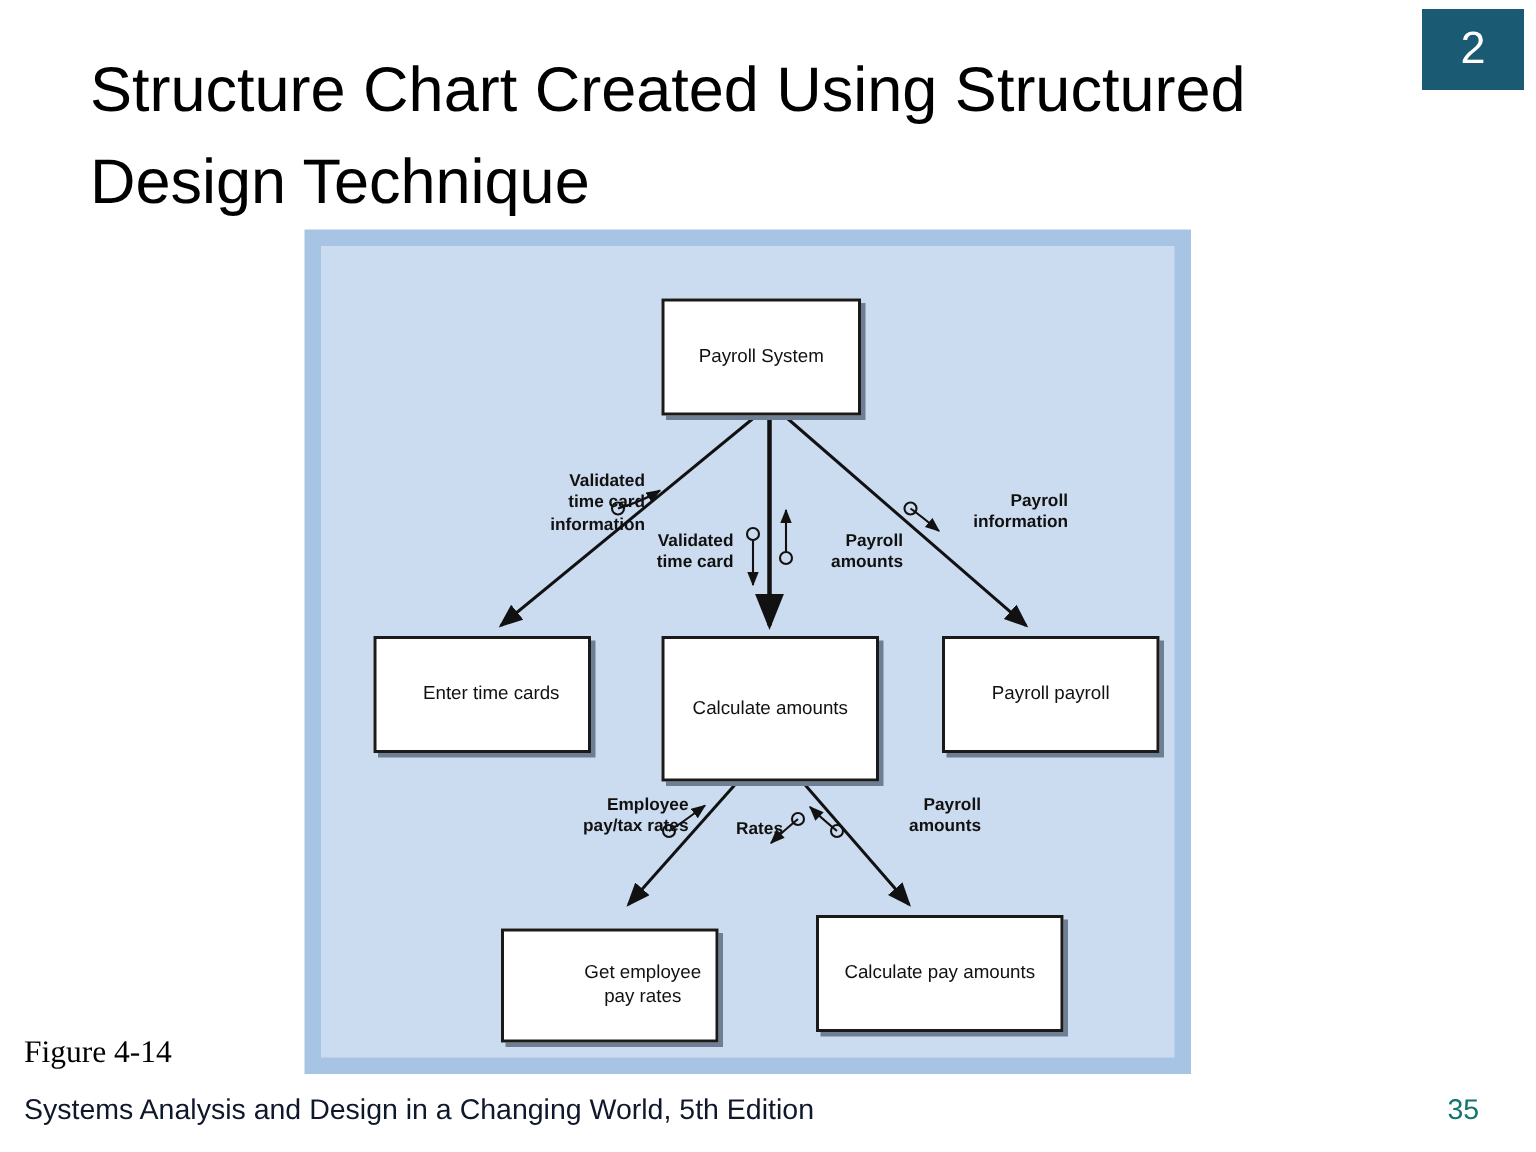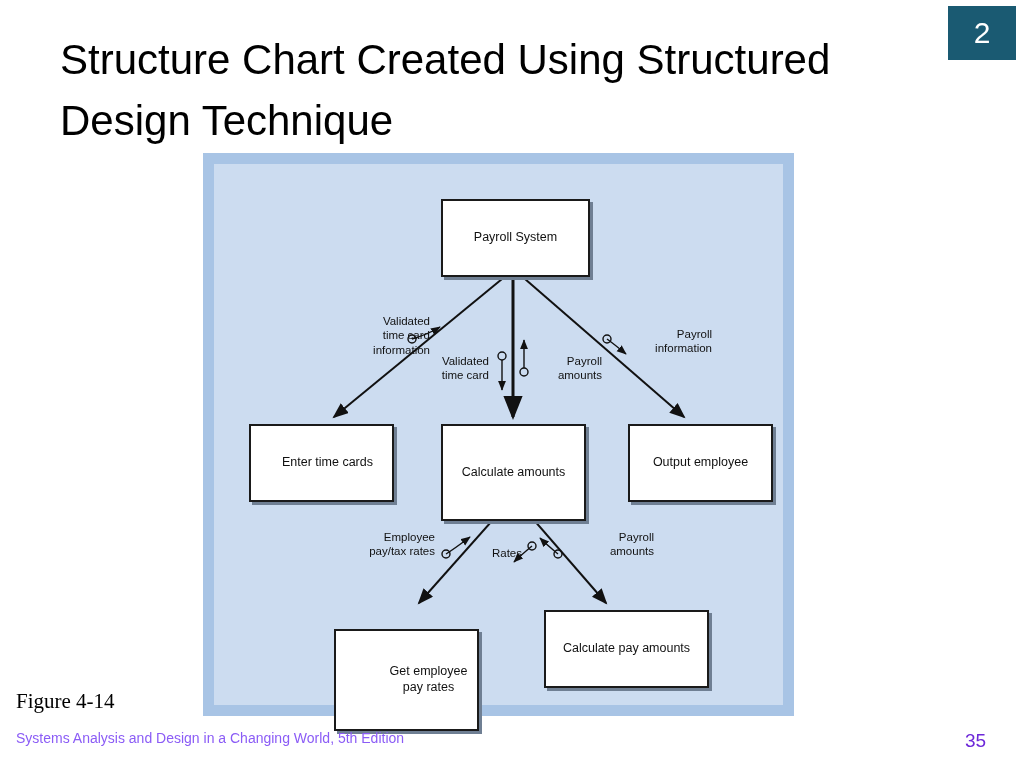--- a/index.html
+++ b/index.html
@@ -76,81 +76,81 @@
     align-items: center;
     justify-content: center;
     text-align: center;
     font-size: 12.5px;
     color: #111111;
     font-family: "Liberation Sans", sans-serif;
     line-height: 1.25;
     box-sizing: border-box;
   }
 
-  #box-payroll-system { left: 227px; top: 35px; width: 149px; height: 78px; text-align: right; }
+  #box-payroll-system { left: 227px; top: 35px; width: 133px; height: 78px; text-align: right; }
   #box-enter-time-cards { left: 35px; top: 260px; width: 145px; height: 78px; padding-left: 12px; }
   #box-calculate-amounts { left: 227px; top: 260px; width: 145px; height: 97px; }
   #box-output-payroll { left: 414px; top: 260px; width: 145px; height: 78px; }
-  #box-get-employee-pay-rates { left: 120px; top: 465px; width: 145px; height: 102px; padding-left: 44px; }
+  #box-get-employee-pay-rates { left: 120px; top: 455px; width: 145px; height: 76px; padding-left: 44px; }
   #box-calculate-pay-amounts { left: 330px; top: 446px; width: 165px; height: 78px; }
 
   
   #diagram-svg {
     position: absolute;
     left: 0;
     top: 0;
     width: 569px;
     height: 541px;
     pointer-events: none;
   }
 
   
   .couple-label {
     position: absolute;
     font-size: 11.5px;
     color: #111111;
     font-family: "Liberation Sans", sans-serif;
     line-height: 1.25;
-    font-weight: normal;
+    font-weight: bold;
     white-space: pre-line;
   }
   .lbl-r { text-align: right; }
   .lbl-l { text-align: right; }
 
   #lbl-validated-time-card-information { left: 96px; top: 150px; width: 120px; }
   #lbl-validated-time-card { left: 190px; top: 190px; width: 85px; }
   #lbl-payroll-amounts { left: 298px; top: 190px; width: 90px; }
   #lbl-payroll-information { left: 398px; top: 163px; width: 100px; }
-  #lbl-employee-pay-tax-rates { left: 116px; top: 366px; width: 105px; }
+  #lbl-employee-pay-tax-rates { left: 140px; top: 366px; width: 105px; }
   #lbl-rates { left: 258px; top: 382px; width: 50px; }
   #lbl-payroll-amounts-2 { left: 350px; top: 366px; width: 90px; }
 
   
   #figure-caption {
     position: absolute;
     left: 16px;
     top: 689px;
     font-size: 21px;
     color: #000000;
     font-family: "Liberation Serif", serif;
   }
   #footer-text {
     position: absolute;
     left: 16px;
     top: 730px;
-    font-size: 14px;
-    color: #8b5cf6;
+    font-size: 19px;
+    color: #0f172a;
     font-family: "Liberation Sans", sans-serif;
   }
   #page-number {
     position: absolute;
     left: 965px;
     top: 730px;
     font-size: 19px;
-    color: #6d28d9;
+    color: #0f766e;
     font-family: "Liberation Sans", sans-serif;
   }
 </style>
 </head>
 <body>
 
 <div id="slide-badge">2</div>
 
 <h1 id="slide-title">Structure Chart Created Using Structured Design Technique</h1>
 
@@ -195,21 +195,21 @@
       <circle cx="344" cy="390" r="4" fill="none" stroke="#111111" stroke-width="1.4"></circle>
       <path d="M344,390 C 338,385 332,380 326,374" stroke="#111111" stroke-width="1.4" fill="none" marker-end="url(#arrowheadsm)"></path>
     </svg>
 
     <div class="proc-box" id="box-payroll-system">Payroll System</div>
 
     <div class="proc-box" id="box-enter-time-cards">Enter time cards</div>
 
     <div class="proc-box" id="box-calculate-amounts">Calculate amounts</div>
 
-    <div class="proc-box" id="box-output-payroll">Output employee</div>
+    <div class="proc-box" id="box-output-payroll">Payroll payroll</div>
 
     <div class="proc-box" id="box-get-employee-pay-rates">Get employee
 pay rates</div>
 
     <div class="proc-box" id="box-calculate-pay-amounts">Calculate pay
 amounts</div>
 
     <div class="couple-label lbl-r" id="lbl-validated-time-card-information">Validated
 time card
 information</div>

